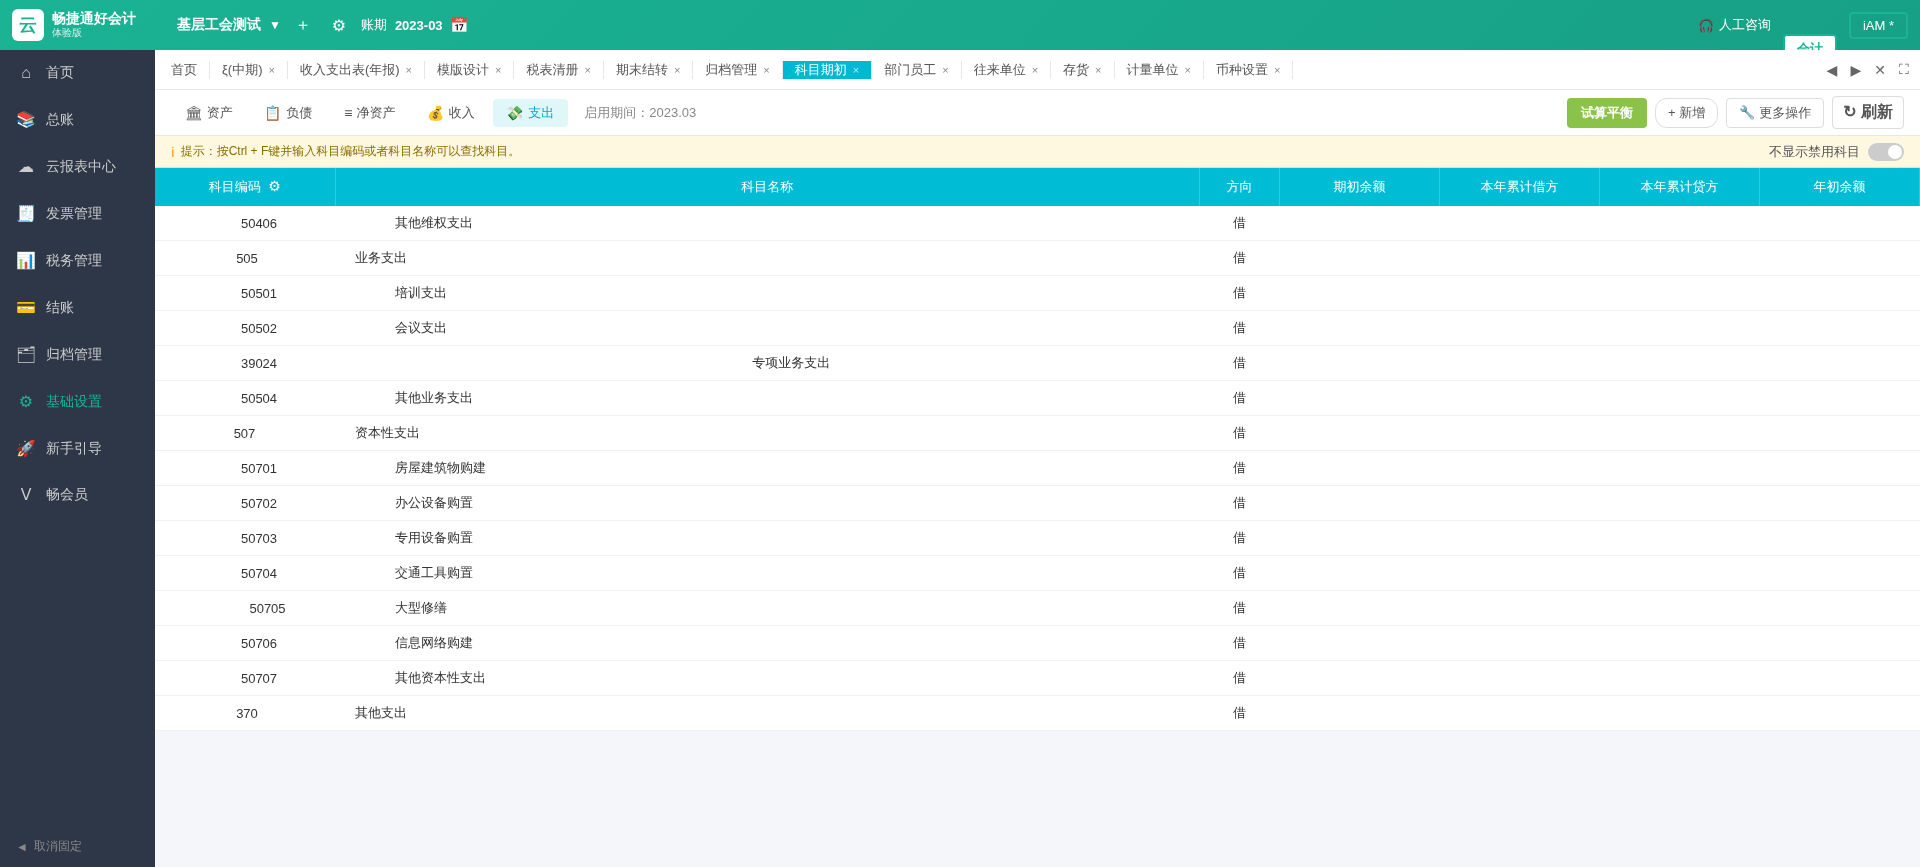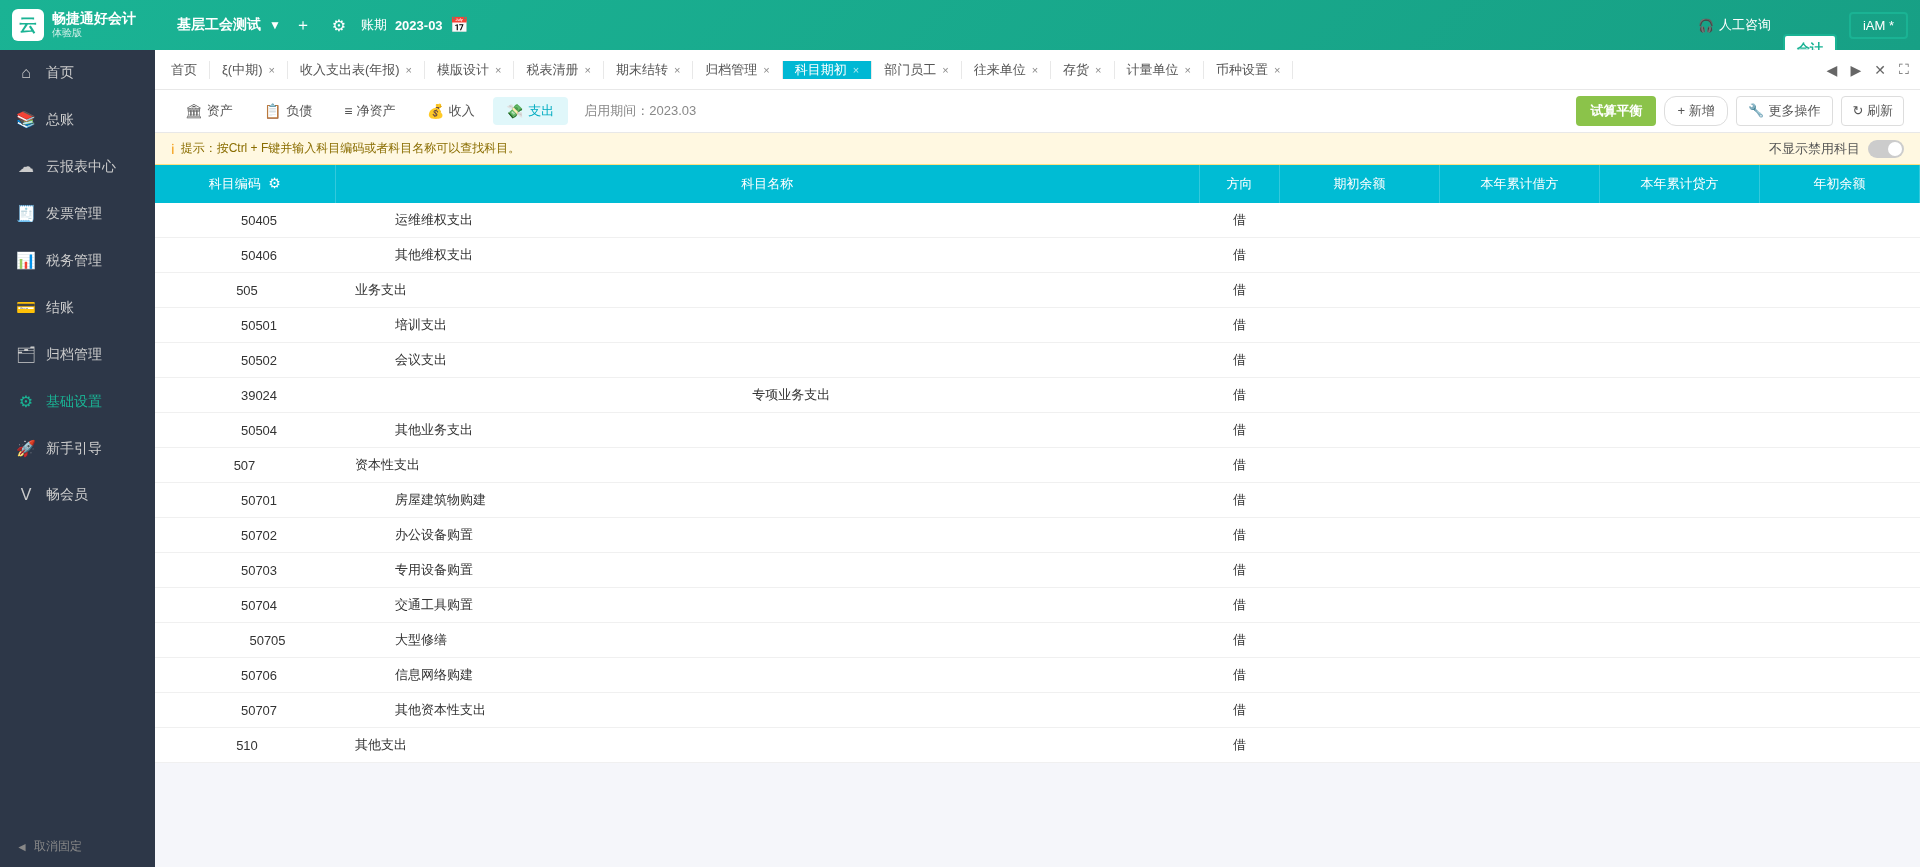--- a/index.html
+++ b/index.html
@@ -237,22 +237,22 @@
       font-size: 13px;
       display: flex; align-items: center; gap: 4px;
     }
     .btn-refresh {
       background: transparent;
       color: #555;
       border: 1px solid #ddd;
       padding: 5px 10px;
       border-radius: 4px;
       cursor: pointer;
-      font-size: 13px;
-      display: flex; align-items: center; gap: 4px;
+      font-size: 16px;
+      display: flex; align-items: center; gap: 4px; font-weight: bold;
     }
 
     
     .notice-bar {
       background: #fff8e1;
       border-bottom: 1px solid #ffe082;
       padding: 6px 16px;
       font-size: 12px;
       color: #8a6d00;
       display: flex;
@@ -536,29 +536,20 @@
             <th>科目名称</th>
             <th class="col-dir">方向</th>
             <th class="col-period">期初余额</th>
             <th class="col-year-borrow">本年累计借方</th>
             <th class="col-year-lend">本年累计贷方</th>
             <th class="col-year-bal">年初余额</th>
           </tr>
         </thead>
         <tbody id="table-body">
             <tr class="row-level1">
-    <td class="td-code" style="padding-left:40px;">50405</td>
-    <td class="td-name" style="padding-left:60px;;text-align:left;">运维维权支出</td>
-    <td class="td-dir">借</td>
-    <td></td>
-    <td></td>
-    <td></td>
-    <td></td>
-  </tr>
-            <tr class="row-level1">
     <td class="td-code" style="padding-left:40px;">50406</td>
     <td class="td-name" style="padding-left:60px;;text-align:left;">其他维权支出</td>
     <td class="td-dir">借</td>
     <td></td>
     <td></td>
     <td></td>
     <td></td>
   </tr>
             <tr>
     <td class="td-code" style="padding-left:16px;">505</td>
@@ -671,21 +662,21 @@
             <tr class="row-level1">
     <td class="td-code" style="padding-left:40px;">50707</td>
     <td class="td-name" style="padding-left:60px;;text-align:left;">其他资本性支出</td>
     <td class="td-dir">借</td>
     <td></td>
     <td></td>
     <td></td>
     <td></td>
   </tr>
             <tr>
-    <td class="td-code" style="padding-left:16px;">510</td>
+    <td class="td-code" style="padding-left:16px;">370</td>
     <td class="td-name" style="padding-left:20px;;text-align:left;">其他支出</td>
     <td class="td-dir">借</td>
     <td></td>
     <td></td>
     <td></td>
     <td></td>
   </tr>
           </tbody>
       </table>
     </div>

